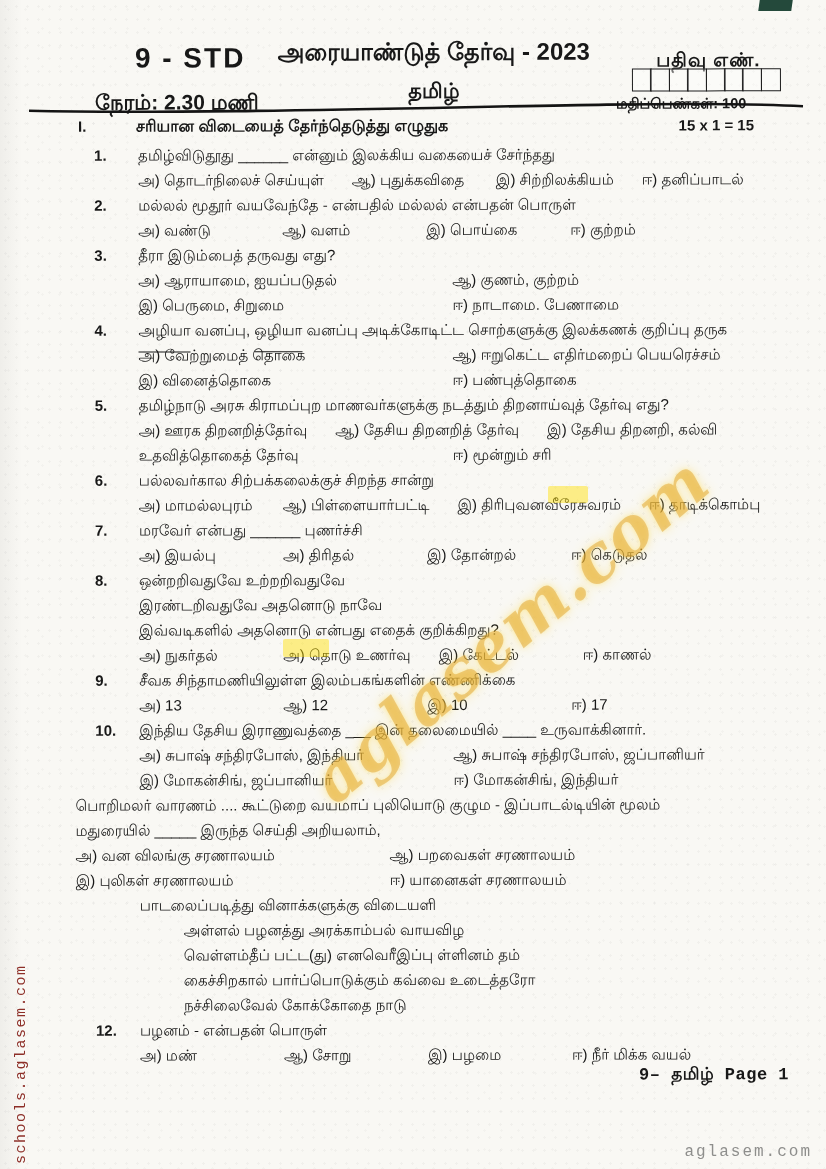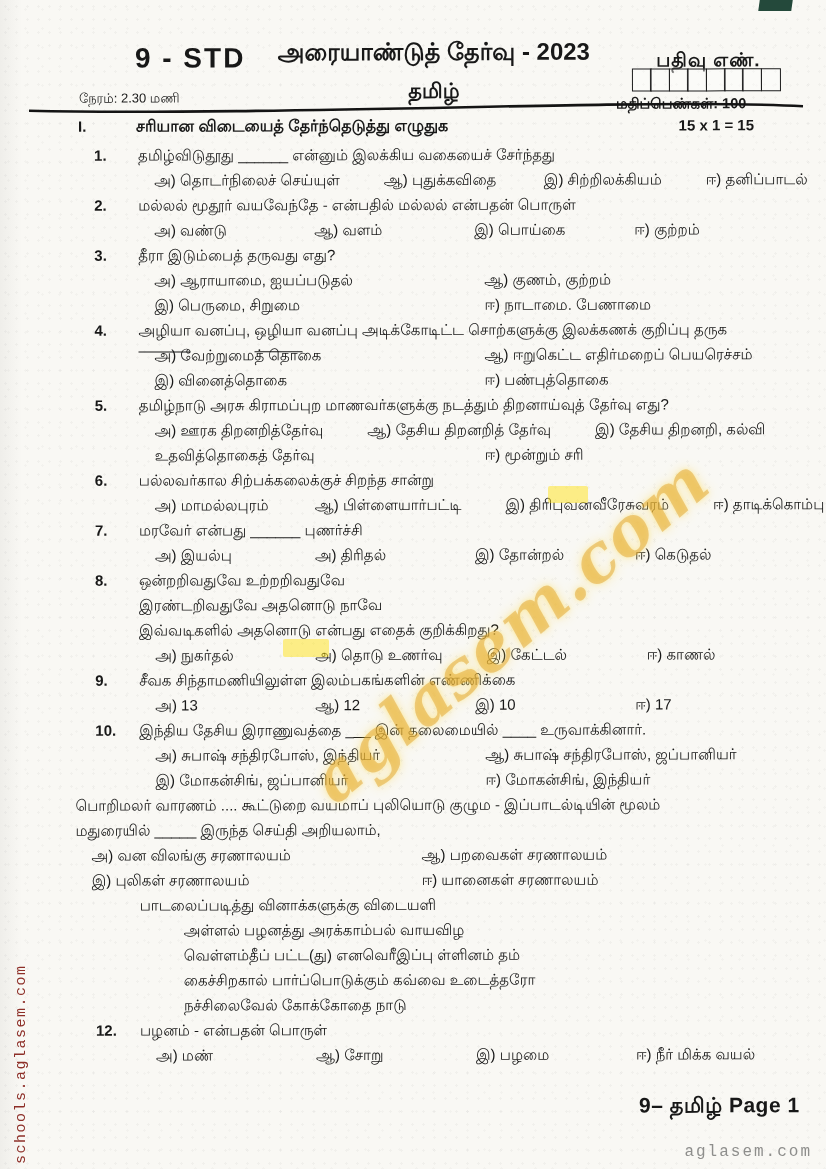--- a/index.html
+++ b/index.html
@@ -9,50 +9,50 @@
       radial-gradient(rgba(0,0,0,0.030) 1px, transparent 1.2px),
       radial-gradient(rgba(0,0,0,0.022) 1px, transparent 1.2px),
       linear-gradient(90deg,#efeeea 0,#f9f8f4 22px,#f9f8f4 100%);
     background-size:11px 13px, 17px 19px, 100% 100%;
     font-family:"Liberation Sans","DejaVu Sans",sans-serif;
     color:#181818;
   }
   .abs{position:absolute;}
   
   .std{left:88px;top:42px;font-size:28px;font-weight:bold;letter-spacing:2px;margin-left:48px;}
-  .time{left:80px;top:90px;font-size:13px;font-weight:normal;}
+  .time{left:96px;top:90px;font-size:21px;font-weight:bold;}
   .title-wrap{left:225px;top:38px;width:420px;text-align:center;}
   .exam-title{font-size:24px;font-weight:bold;}
   .subject{font-size:21px;font-weight:bold;margin-top:10px;}
   .reg-label{left:632px;top:50px;width:155px;text-align:center;font-size:19px;font-weight:bold;letter-spacing:1px;}
   .reg-boxes{left:633px;top:69px;display:flex;}
   .regbox{width:18px;height:21px;border:1.6px solid #1c1c1c;margin-right:-1.6px;background:rgba(255,255,255,.4);}
   .marks{left:617px;top:96px;font-size:14.5px;font-weight:bold;}
   .divider{left:28px;top:101px;}
   
   .section-row{left:75px;top:117px;width:735px;display:flex;align-items:baseline;}
   .sec-num{width:58px;font-weight:bold;font-size:15px;padding-left:4px;}
   .sec-text{flex:1;font-weight:bold;font-size:16px;}
   .sec-marks{font-weight:bold;font-size:15px;padding-right:55px;white-space:nowrap;}
   
   .qbody{left:75px;top:142px;width:740px;}
   .question-block{display:flex;}
   .qnum{width:64px;box-sizing:border-box;padding-left:20px;font-size:15px;font-weight:bold;line-height:25px;flex:none;}
   .qcontent{flex:1;min-width:0;}
   .qline{font-size:15px;line-height:25px;white-space:nowrap;}
   .optrow{font-size:15px;line-height:25px;white-space:nowrap;}
-  .opt{display:inline-block;margin-right:28px;margin-left:16px;}
+  .opt{display:inline-block;margin-right:28px;}
   .optrow.cols-many .opt{min-width:116px;}
   .optrow.cols-two .opt:first-child{min-width:286px;}
   .u{border-bottom:1.5px solid #181818;padding-bottom:13px;}
   .subheading{font-size:15px;line-height:25px;margin-left:64px;white-space:nowrap;}
   .poem{margin-left:108px;}
   .poem-line{font-size:15px;line-height:25px;white-space:nowrap;}
   
-  .footer{left:638px;top:1094px;font-size:21px;font-weight:bold;letter-spacing:.5px;}
+  .footer{left:638px;top:1066px;font-size:17px;font-weight:bold;letter-spacing:.5px;font-family:Liberation Mono, monospace;}
   
   .wm-left{
     left:13px;top:1164px;transform:rotate(-90deg);transform-origin:0 0;
     font-family:"Liberation Mono","DejaVu Sans Mono",monospace;
     font-size:15px;letter-spacing:1.5px;color:#8d2f28;white-space:nowrap;z-index:6;
   }
   .wm-br{
     right:14px;bottom:8px;
     font-family:"Liberation Mono","DejaVu Sans Mono",monospace;
     font-size:16px;letter-spacing:2px;color:#8e8e8c;z-index:6;

